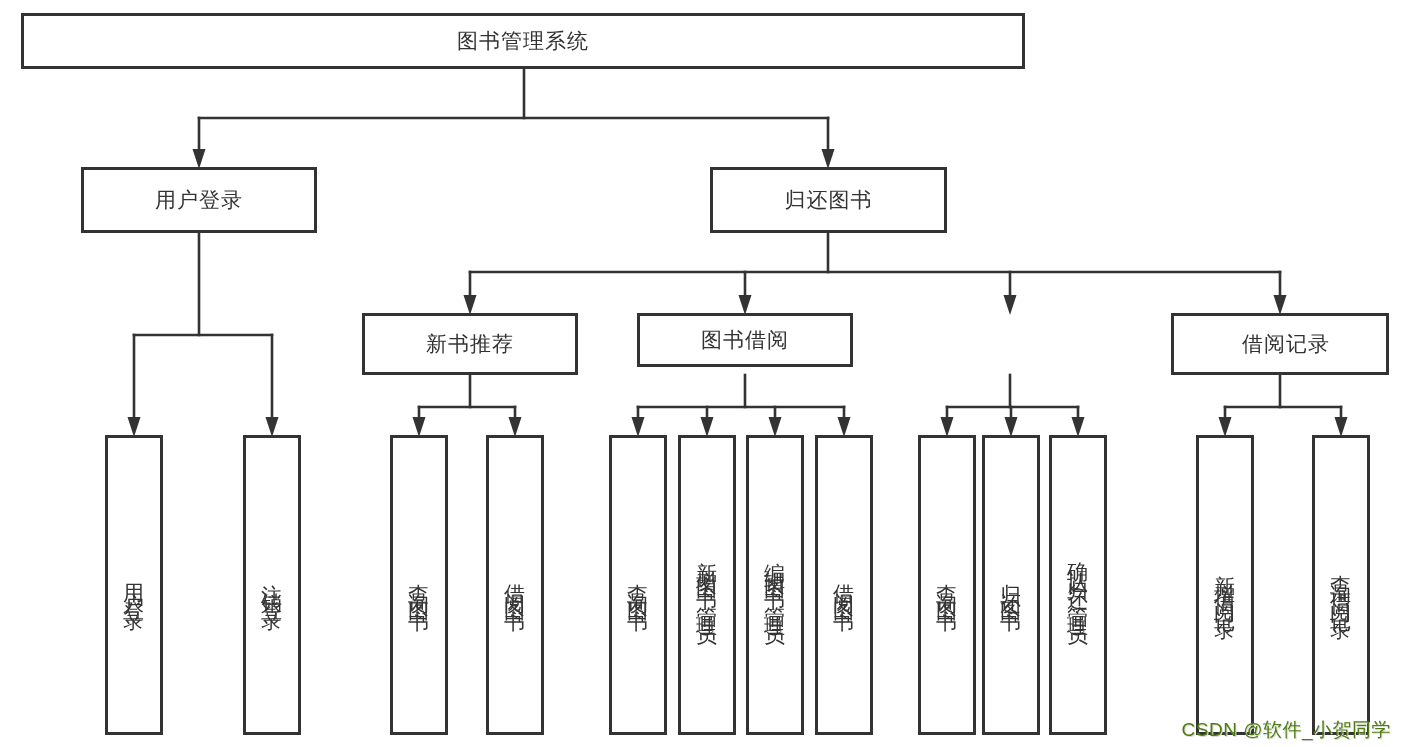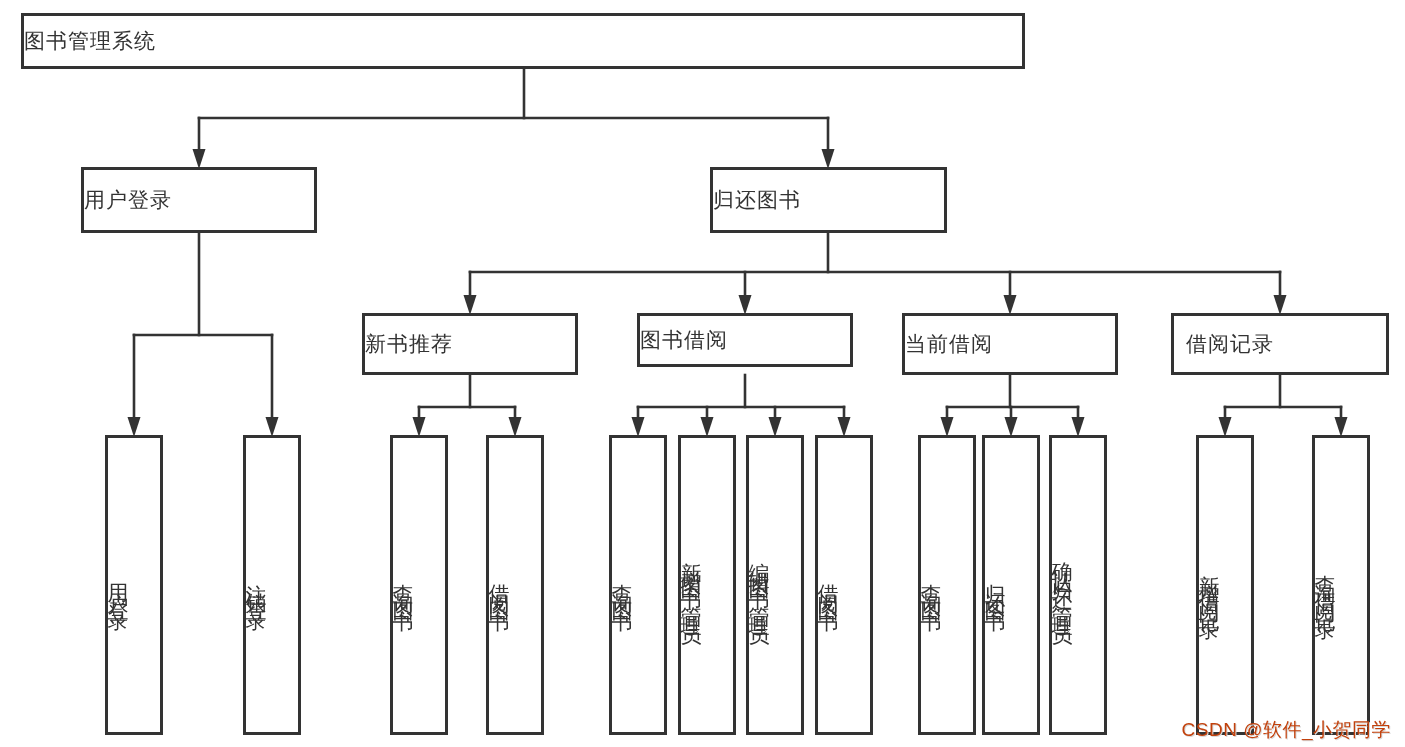--- a/index.html
+++ b/index.html
@@ -21,21 +21,21 @@
     width: 1405px;
     height: 747px;
   }
   .box {
     position: absolute;
     box-sizing: border-box;
     border: 3px solid #333333;
     background: #ffffff;
     display: flex;
     align-items: center;
-    justify-content: flex-start;
+    justify-content: center;
     color: #333333;
     font-size: 21px;
     letter-spacing: 1px;
     white-space: nowrap;
   }
   .leaf {
     top: 435px;
     width: 58px;
     height: 300px;
   }
@@ -45,21 +45,21 @@
     letter-spacing: 9px;
     line-height: 1;
     font-size: 21px;
     color: #333333;
   }
   .watermark {
     position: absolute;
     right: 14px;
     top: 717px;
     font-size: 19px;
-    color: #c2410c;
+    color: #4d7c0f;
     letter-spacing: 0.5px;
     text-shadow: 1px 1px 0 #d9d9d9;
     white-space: nowrap;
   }
 </style>
 </head>
 <body>
 
 <div id="canvas">
 
@@ -139,23 +139,20 @@
   <div class="box" style="left:710px; top:167px; width:237px; height:66px;">
     <span>归还图书</span>
   </div>
 
   <div class="box" style="left:362px; top:313px; width:216px; height:62px;">
     <span>新书推荐</span>
   </div>
   <div class="box" style="left:637px; top:313px; width:216px; height:54px;">
     <span>图书借阅</span>
   </div>
-  <div class="box" style="left:902px; top:313px; width:216px; height:62px;">
-    <span>当前借阅</span>
-  </div>
   <div class="box" style="left:1171px; top:313px; width:218px; height:62px;padding-left:12px;">
     <span>借阅记录</span>
   </div>
 
   <div class="box leaf" style="left:105px;">
     <span class="vtext">用户登录</span>
   </div>
   <div class="box leaf" style="left:243px;">
     <span class="vtext">注销登录</span>
   </div>

